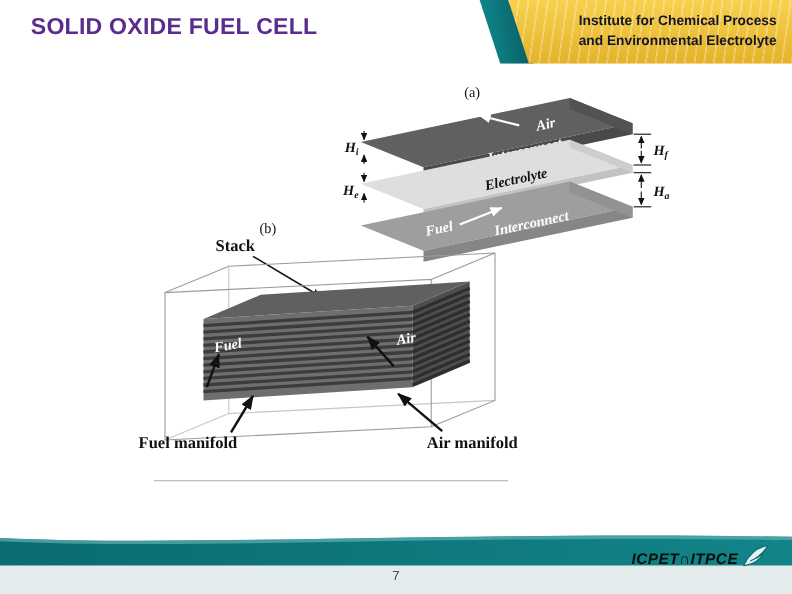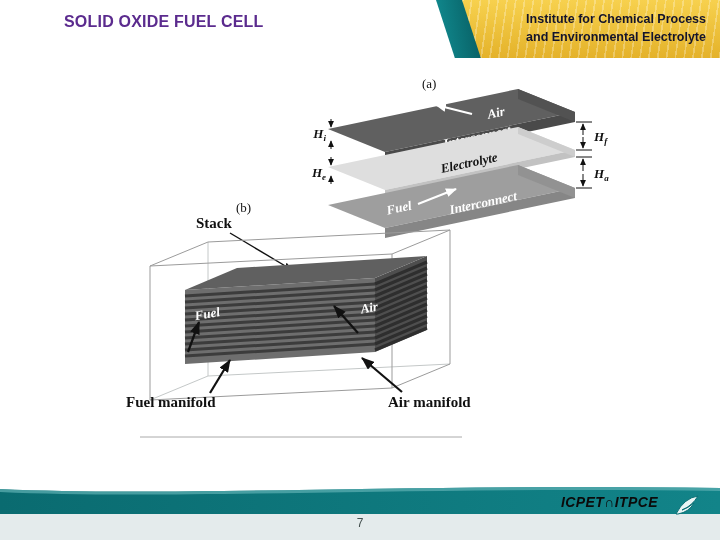--- a/index.html
+++ b/index.html
@@ -16,41 +16,41 @@
       repeating-linear-gradient(115deg, rgba(255,255,255,.28) 0 1.5px, rgba(255,255,255,0) 1.5px 8px),
       linear-gradient(#f7d14e,#e4b22a);
   }
   .hdr-wedge{
     position:absolute;top:0;left:436px;width:30px;height:58px;
     transform:skewX(18deg);transform-origin:top left;
     background:linear-gradient(100deg,#10868b,#085f64);
   }
   .title{
     position:absolute;left:28px;top:13px;z-index:3;
-    font-size:16px;font-weight:bold;color:#5b2b8e;letter-spacing:.2px;margin-left:36px;
+    font-size:21px;font-weight:bold;color:#5b2b8e;letter-spacing:.2px;
   }
   .institute{
     position:absolute;right:14px;top:11px;z-index:3;text-align:center;
     font-size:12.5px;font-weight:bold;color:#14142b;line-height:1.4;
   }
   
   text.panel {font:13px "Liberation Serif",serif; fill:#111;}
   text.dimlab{font:italic bold 13px "Liberation Serif",serif; fill:#111;}
   tspan.sub  {font-size:9px;}
   text.slab-w{font:italic bold 13px "Liberation Serif",serif; fill:#ffffff;}
   text.slab-b{font:italic bold 13px "Liberation Serif",serif; fill:#111;}
   text.blabel{font:bold 15px "Liberation Serif",serif; fill:#111;}
   
   .pagenum{
     position:absolute;left:0;right:0;top:516px;z-index:3;text-align:center;
     font-size:12px;color:#44504f;
   }
   .logo{
     position:absolute;right:20px;top:494px;z-index:3;height:22px;
-    display:flex;align-items:flex-start;gap:16px;
+    display:flex;align-items:flex-end;gap:3px;
     font:italic bold 14px "Liberation Sans",sans-serif;color:#0b0b0b;letter-spacing:.4px;
   }
 </style>
 </head>
 <body>
 
 <div class="slide">
 
   <svg width="720" height="540" viewBox="0 0 720 540" style="position:absolute;top:0;left:0;">
     <defs>

